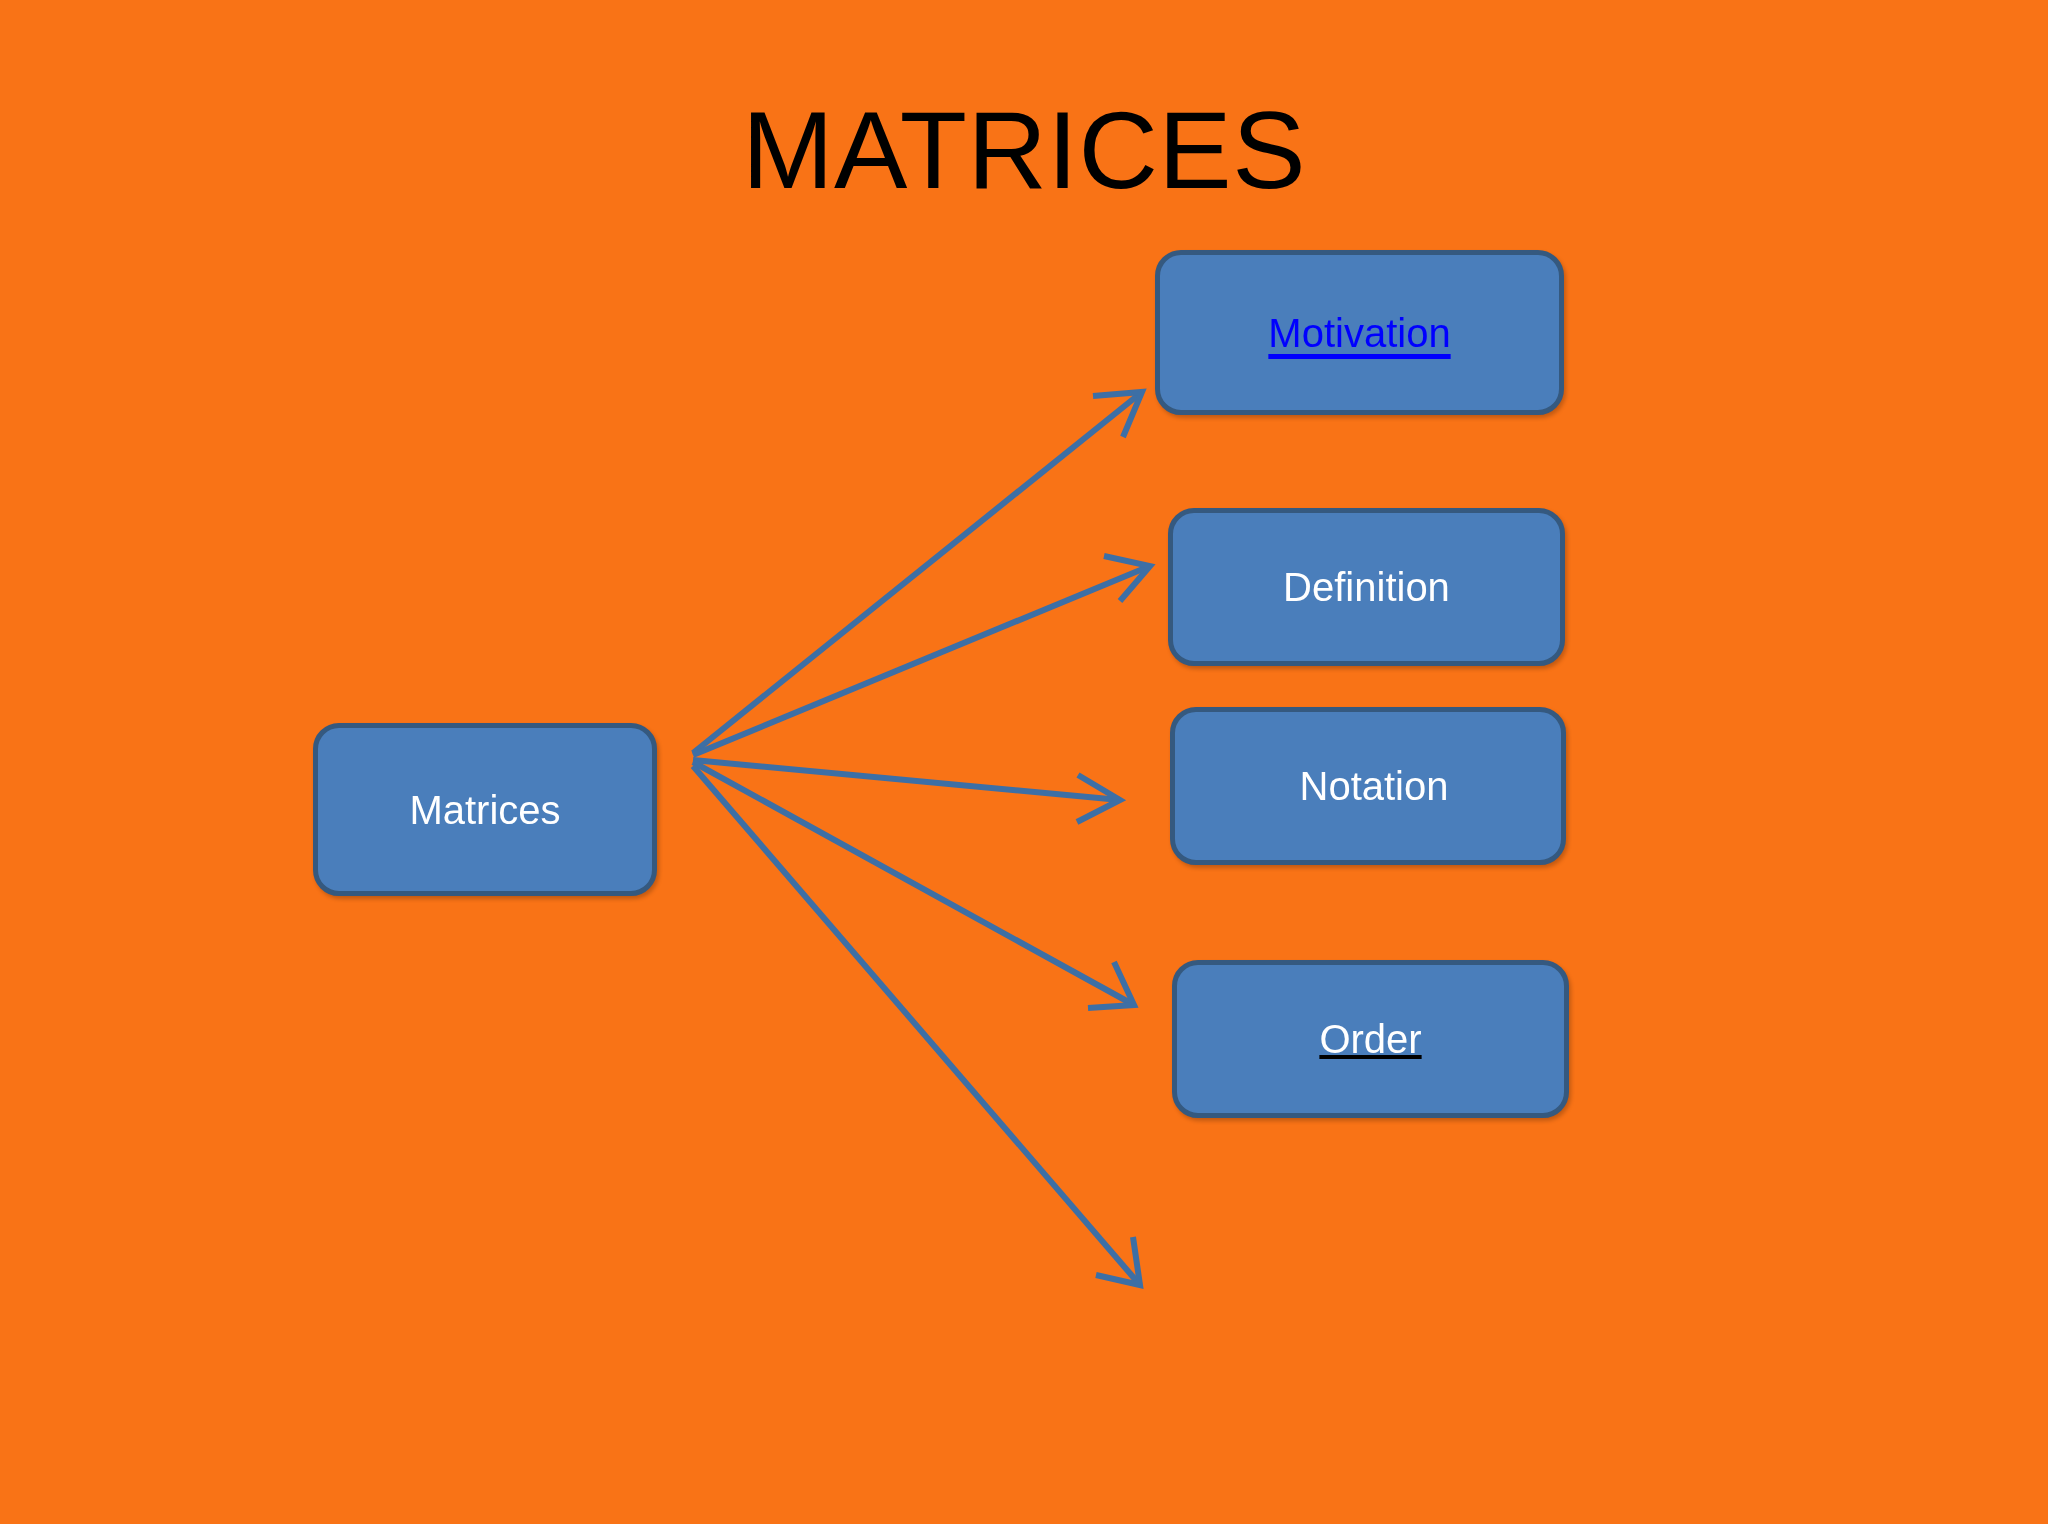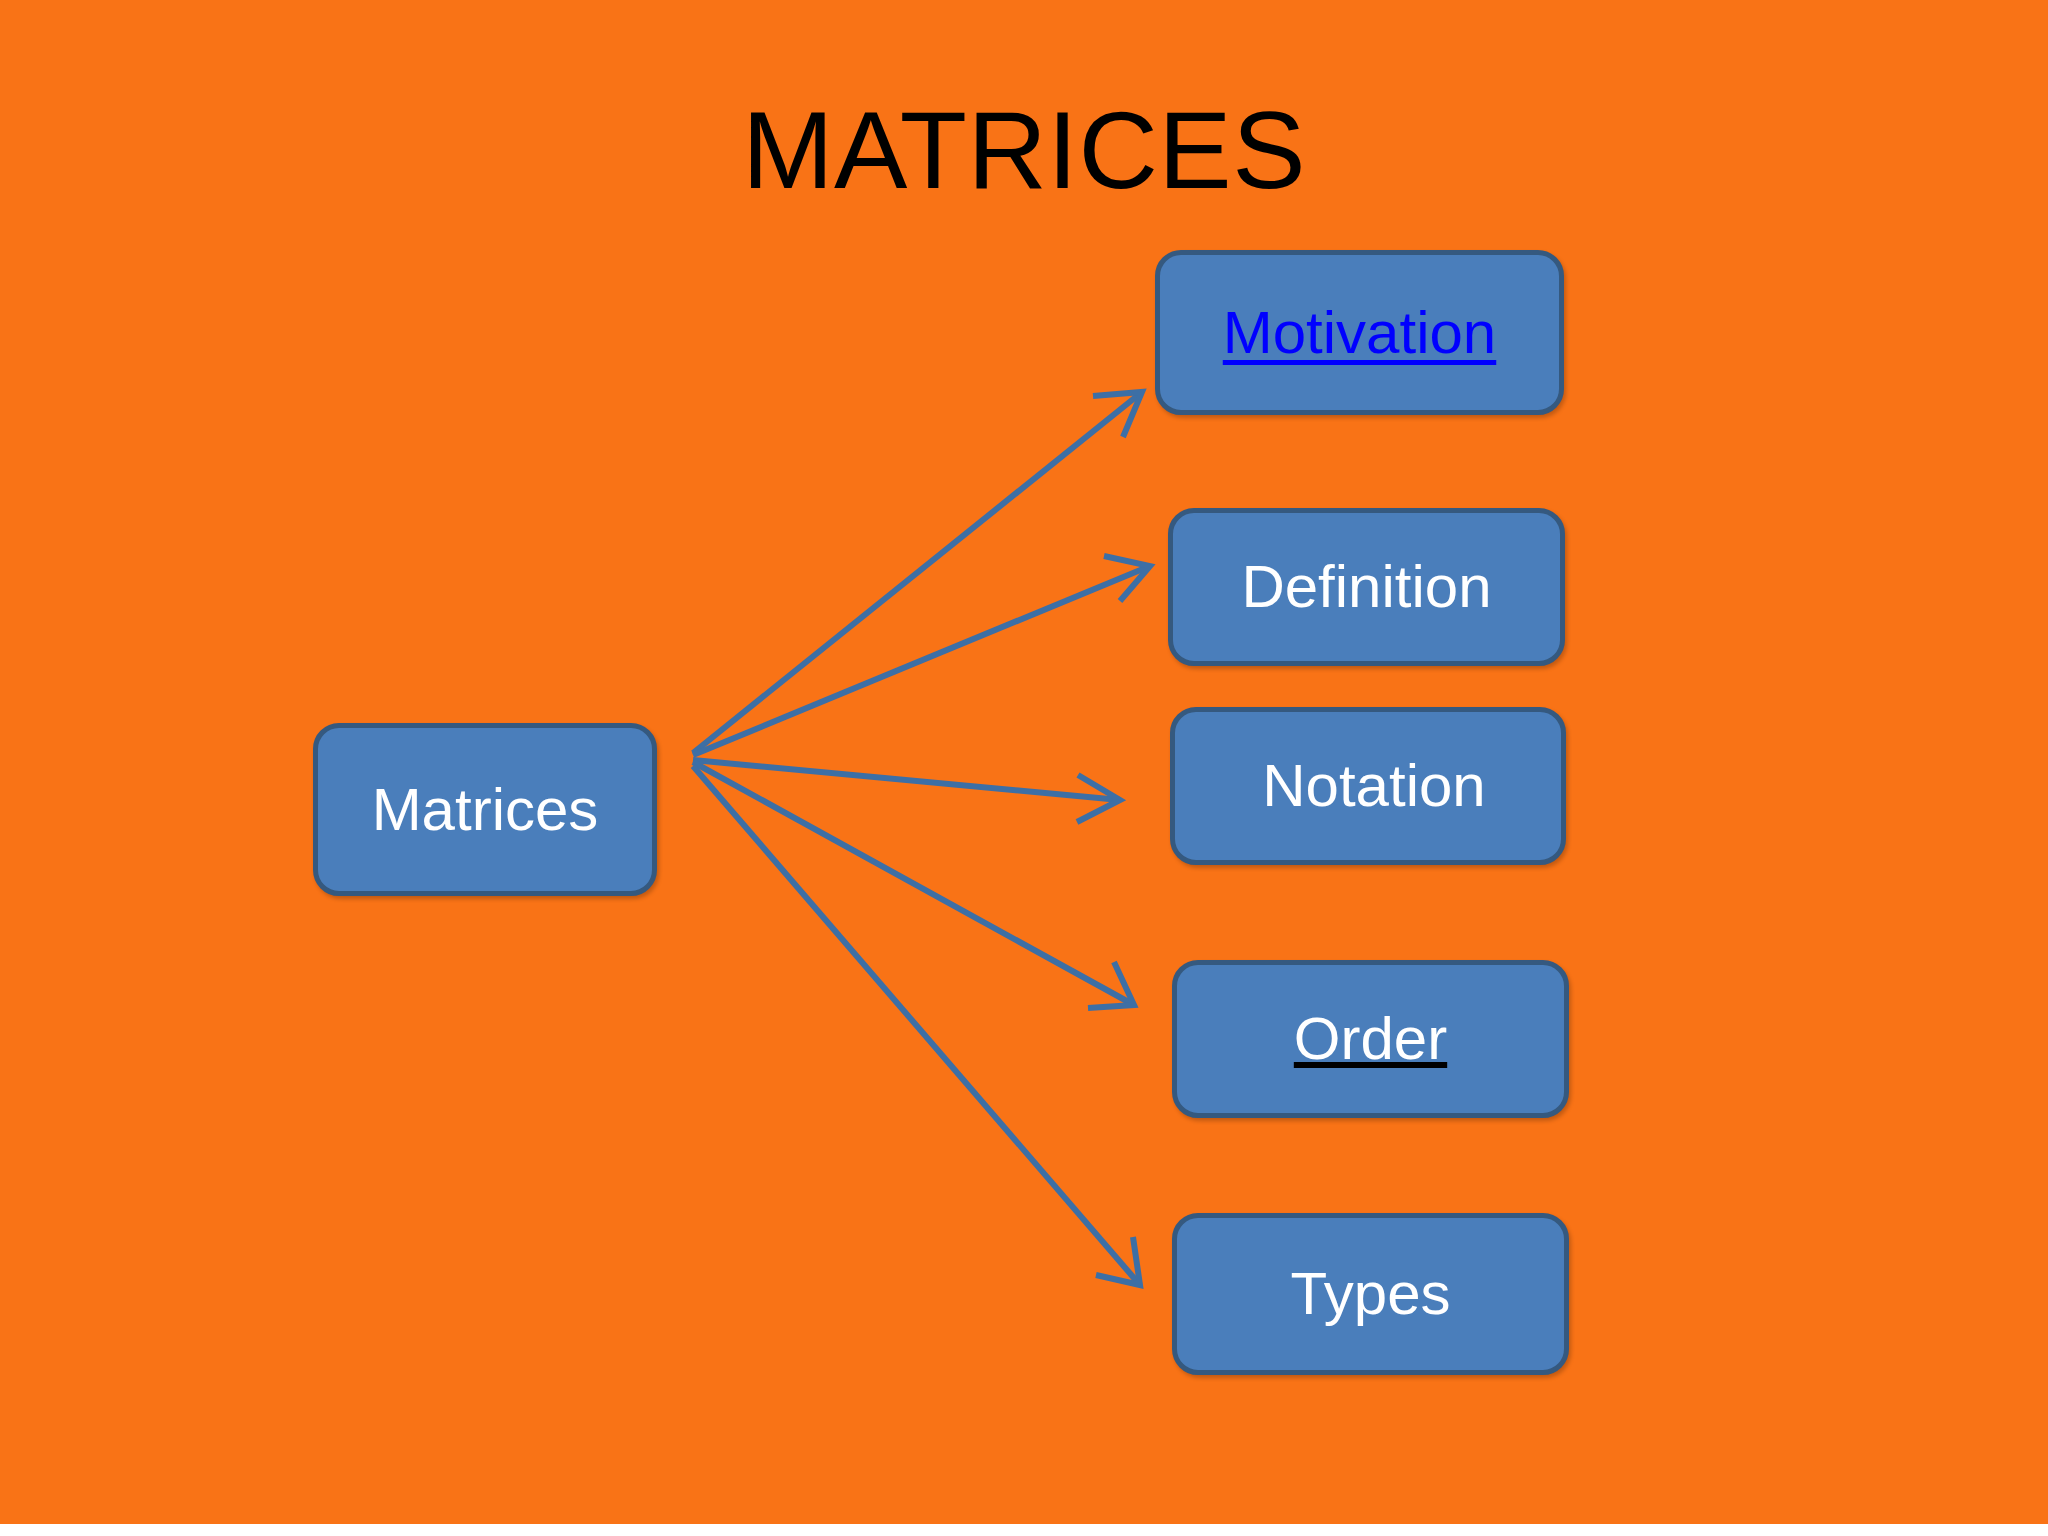--- a/index.html
+++ b/index.html
@@ -36,21 +36,21 @@
     background: #4a7ebb;
     border: 5px solid #35597f;
     border-radius: 26px;
     display: flex;
     align-items: center;
     justify-content: center;
     box-shadow: 2px 3px 4px rgba(0,0,0,0.22);
   }
   .node-label {
     color: #ffffff;
-    font-size: 60px;
+    font-size: 40px;
     line-height: 1;
     font-weight: 400;
     white-space: nowrap;
     font-family: "Liberation Sans", sans-serif;
   }
   .node-label.link {
     color: #0000ff;
     text-decoration: underline;
     text-underline-offset: 7px;
     text-decoration-thickness: 5px;
@@ -148,17 +148,14 @@
   </div>
 
   <div class="node" id="node-notation">
     <span class="node-label">Notation</span>
   </div>
 
   <div class="node" id="node-order">
     <span class="node-label">Order</span>
   </div>
 
-  <div class="node" id="node-types">
-    <span class="node-label">Types</span>
-  </div>
 
 </div>
 
 </body></html>

